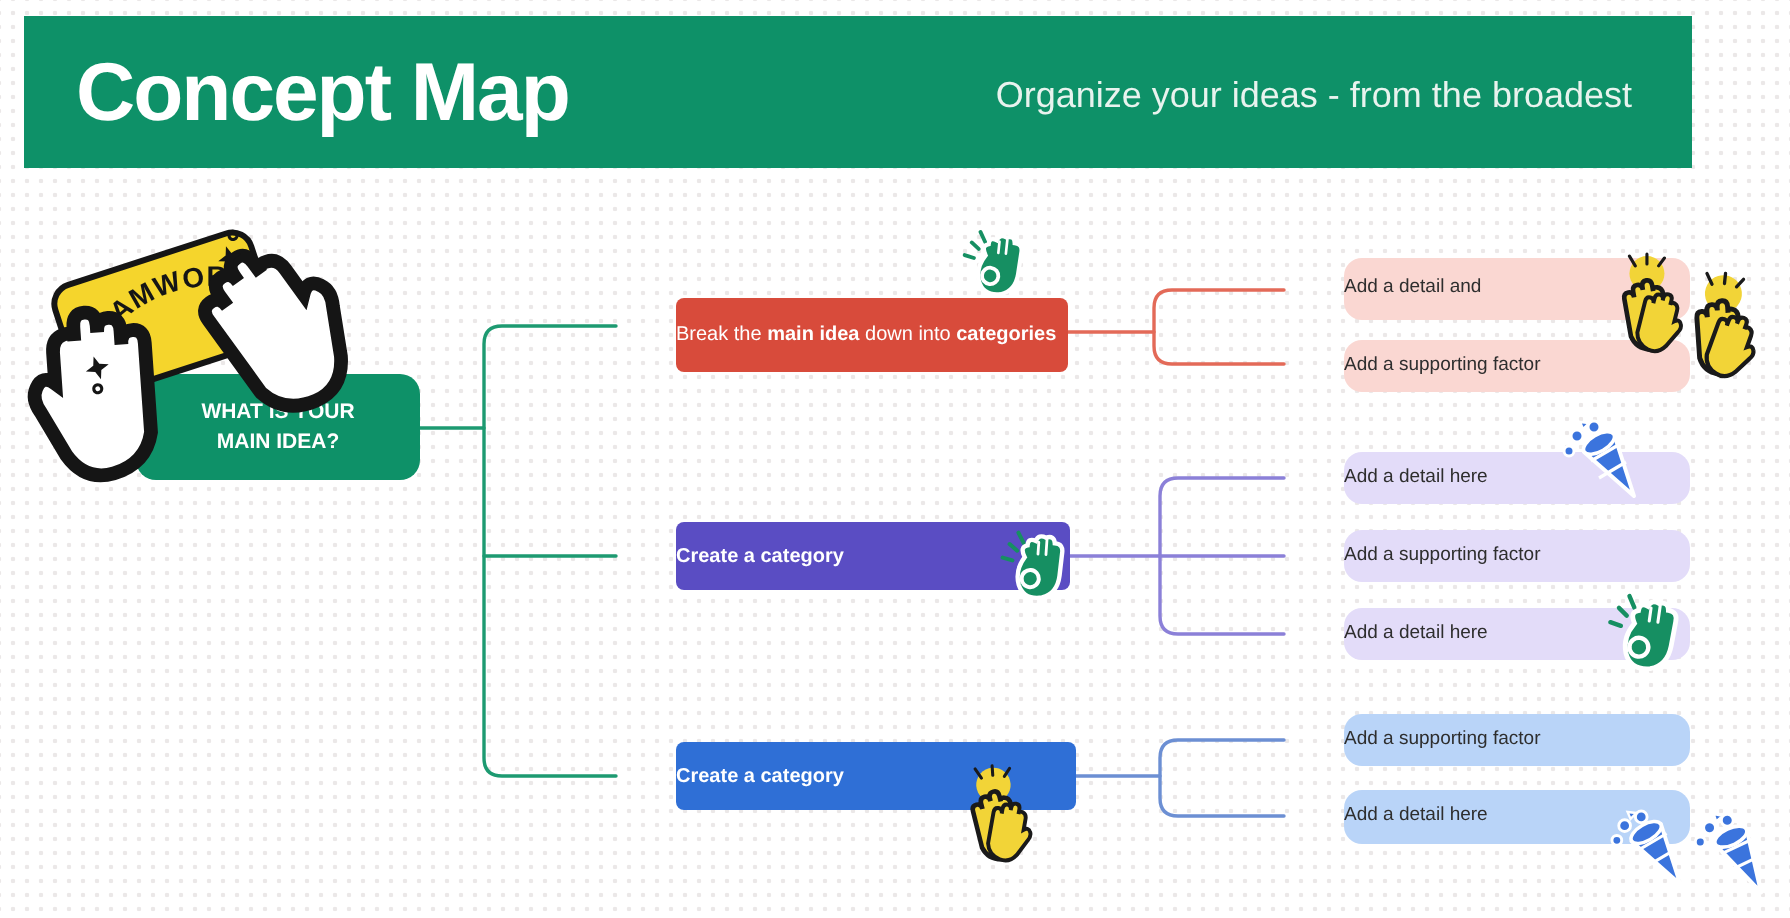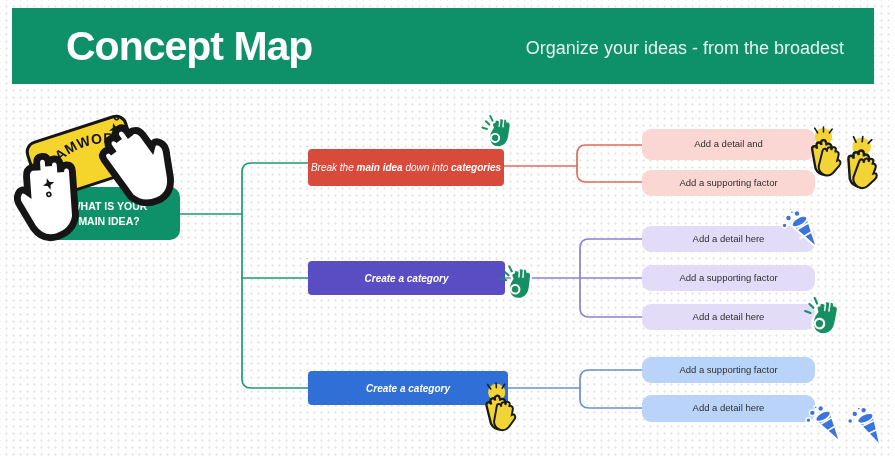--- a/index.html
+++ b/index.html
@@ -11,41 +11,41 @@
   }
   .canvas{
     position:relative;width:895px;height:459px;
     background-image:radial-gradient(circle,#ebe8e8 1px,transparent 1.3px);
     background-size:7px 7px;
     background-position:3px 3px;
   }
   
   .banner{
     position:absolute;left:12px;top:8px;width:834px;height:76px;
-    background:#0E9168;display:flex;align-items:center;padding-left:28px;
+    background:#0E9168;display:flex;align-items:center;
   }
   .banner .title{
     margin-left:26px;color:#ffffff;font-weight:bold;
     font-size:41px;letter-spacing:-1px;
   }
   .banner .subtitle{
     position:absolute;right:30px;top:50%;transform:translateY(-44%);
     text-align:right;color:#E8F3EE;font-size:18px;line-height:1.45;
   }
   
   .node{
-    position:absolute;display:flex;align-items:center;justify-content:center;
-    text-align:center;box-sizing:border-box;
+    position:absolute;display:flex;align-items:center;
+    text-align:center;box-sizing:border-box;margin-left:30px;
   }
   .main-idea{
     left:38px;top:187px;width:142px;height:53px;border-radius:10px;
     background:#0E9168;color:#fff;font-weight:bold;font-size:10.5px;
     line-height:1.4;padding:0 24px;
   }
-  .cat{border-radius:4px;color:#fff;font-size:10px;font-style:italic;}
+  .cat{border-radius:4px;color:#fff;font-size:10px;}
   .cat b{font-weight:bold;}
   .cat-red{left:308px;top:149px;width:196px;height:37px;background:#D84B3B;}
   .cat-purple{left:308px;top:261px;width:197px;height:34px;background:#5A4DC3;font-weight:bold;}
   .cat-blue{left:308px;top:371px;width:200px;height:34px;background:#2F6FD6;font-weight:bold;}
   .detail{
     left:642px;width:173px;border-radius:9px;color:#2E2E2E;font-size:9.5px;
     line-height:1.3;
   }
   .d-pink{background:#FAD7D2;}
   .d-purple{background:#E3DCF9;}

